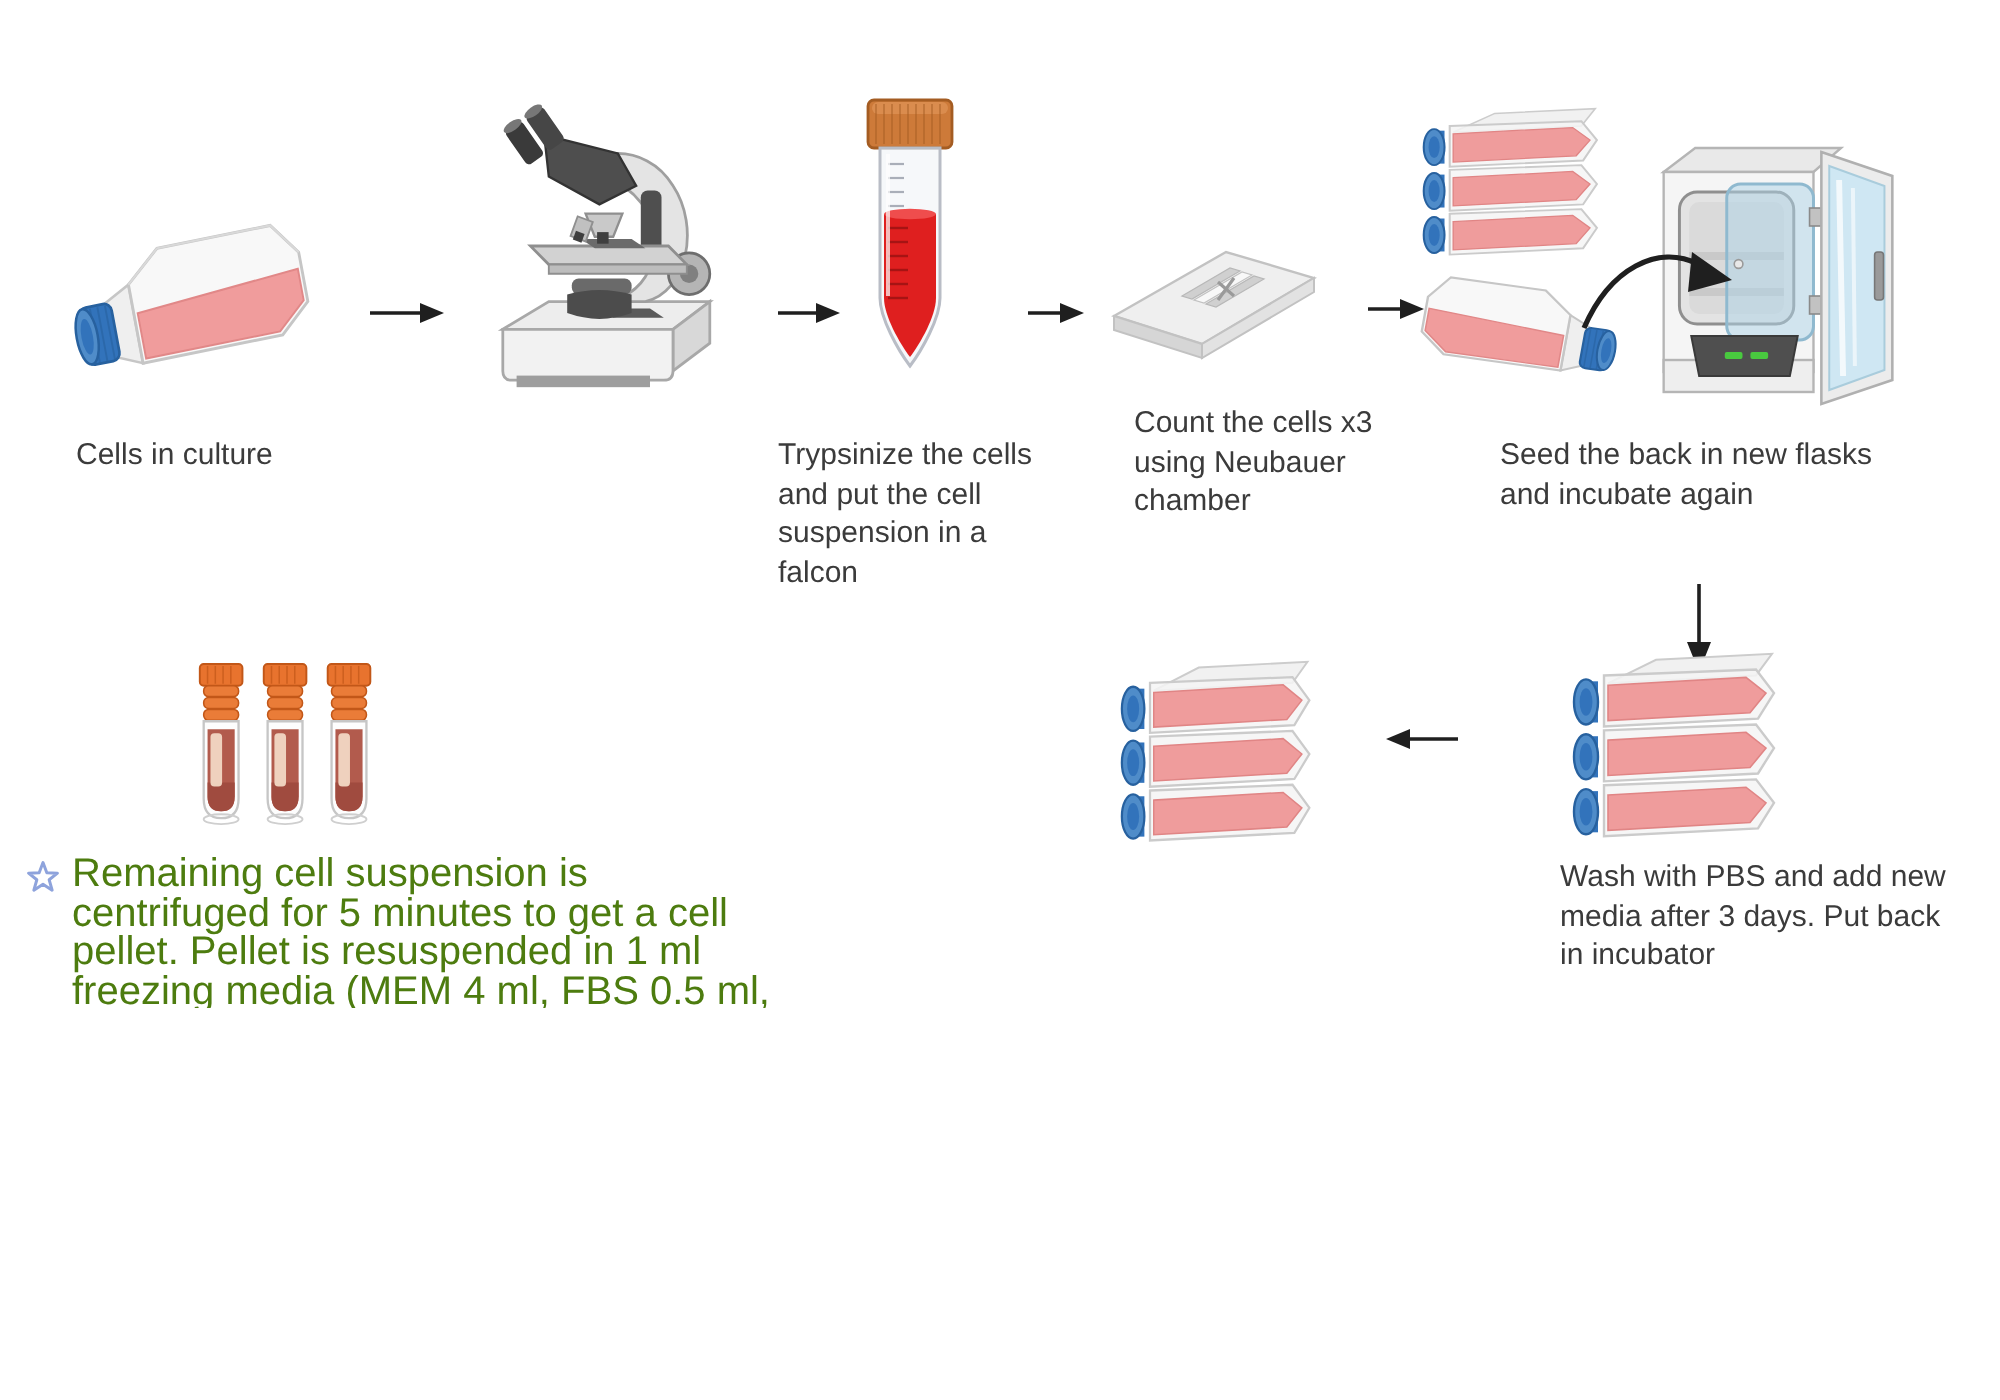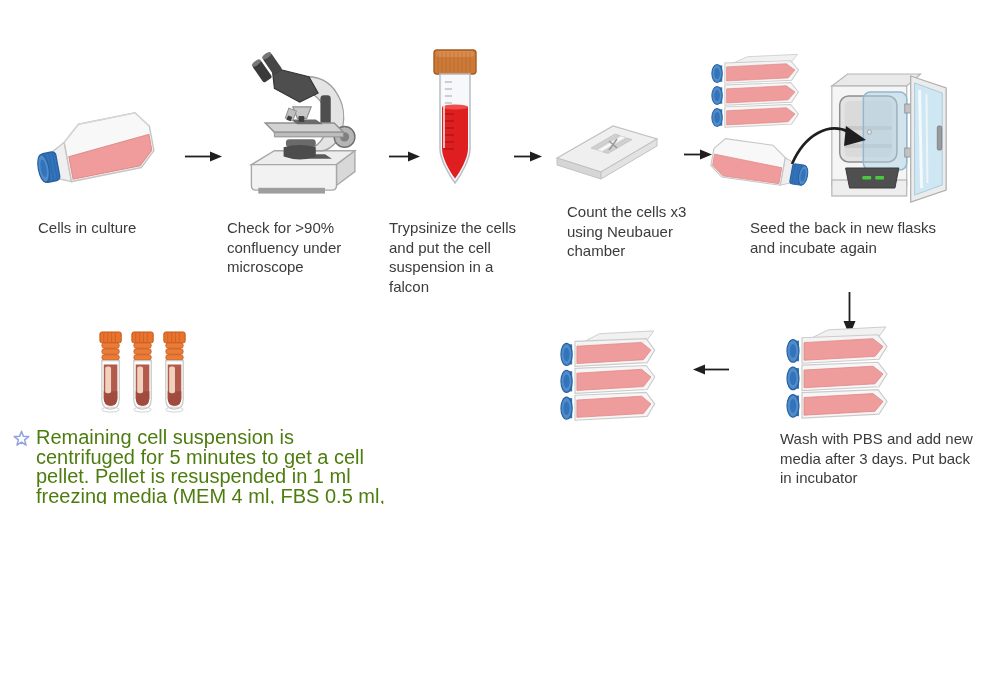--- a/index.html
+++ b/index.html
@@ -64,21 +64,20 @@
       <rect x="47" y="64" width="4" height="4" fill="#3f3f3f" transform="rotate(20 49 66)"></rect>
       <path d="M34,22 L66,30 L74,44 L58,52 L36,40 Z" fill="#4e4e4e" stroke="#333333" stroke-width="1"></path>
       <g transform="rotate(-35 30 26)">
         <rect x="22" y="14" width="9" height="18" rx="2" fill="#3a3a3a"></rect>
         <rect x="33" y="14" width="9" height="18" rx="2" fill="#464646"></rect>
         <ellipse cx="26.5" cy="14" rx="4.5" ry="2" fill="#777777"></ellipse>
         <ellipse cx="37.5" cy="14" rx="4.5" ry="2" fill="#777777"></ellipse>
       </g>
     </svg>
   </div>
-  <div class="label" style="left:227px;top:218px;width:142px">Check for &gt;90% confluency under microscope</div>
 
   <div class="icon" style="left:389px;top:149px;width:31px;height:15px">
     <svg viewBox="0 0 31 15">
         <line x1="0" y1="7.5" x2="21" y2="7.5" stroke="#1f1f1f" stroke-width="1.8"></line>
         <path d="M19,2.5 L31,7.5 L19,12.5 Z" fill="#1f1f1f"></path>
       </svg>
   </div>
 
   <div class="icon" style="left:427px;top:46px;width:56px;height:146px">
     <svg viewBox="0 0 56 146" preserveAspectRatio="none">

